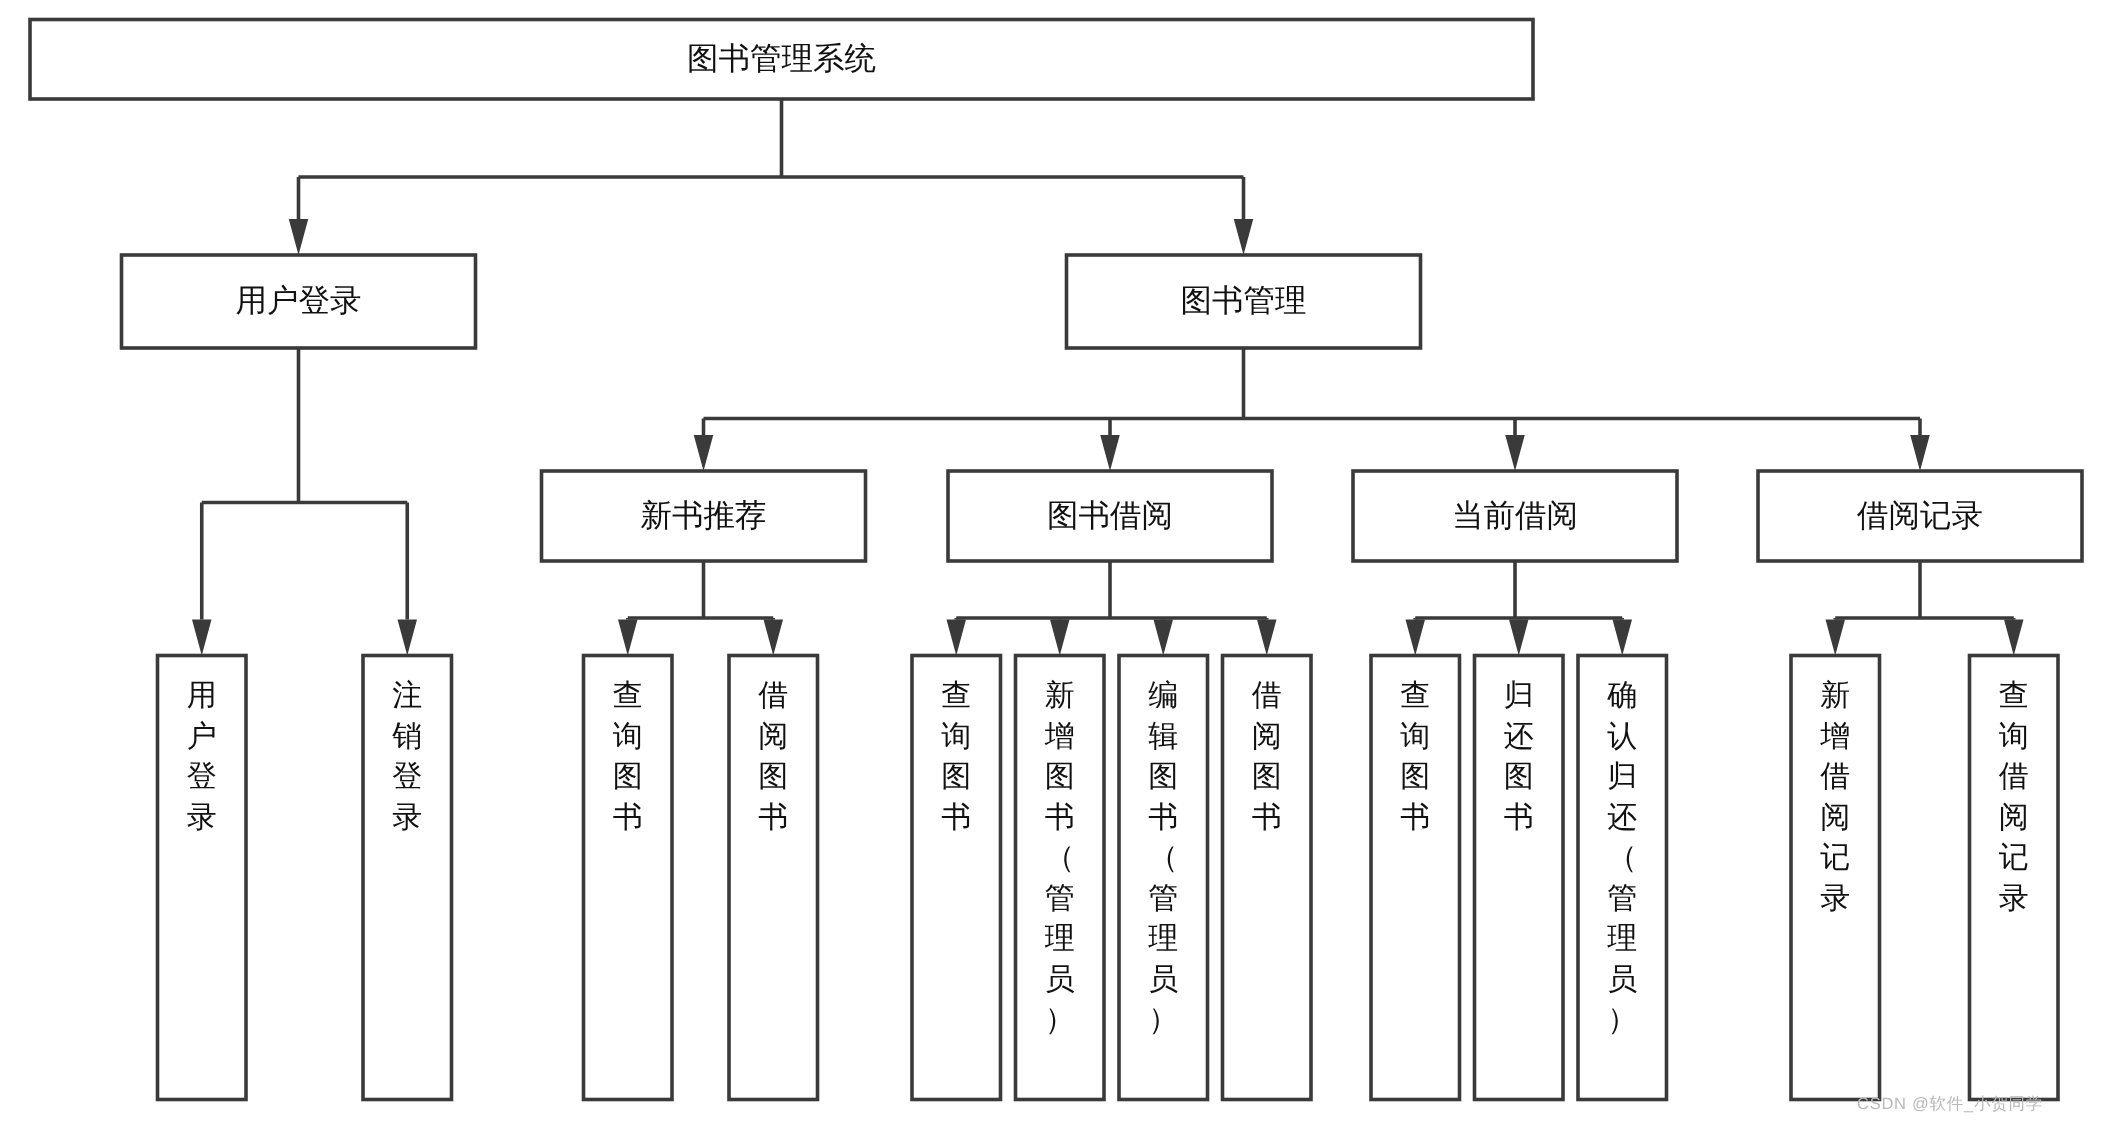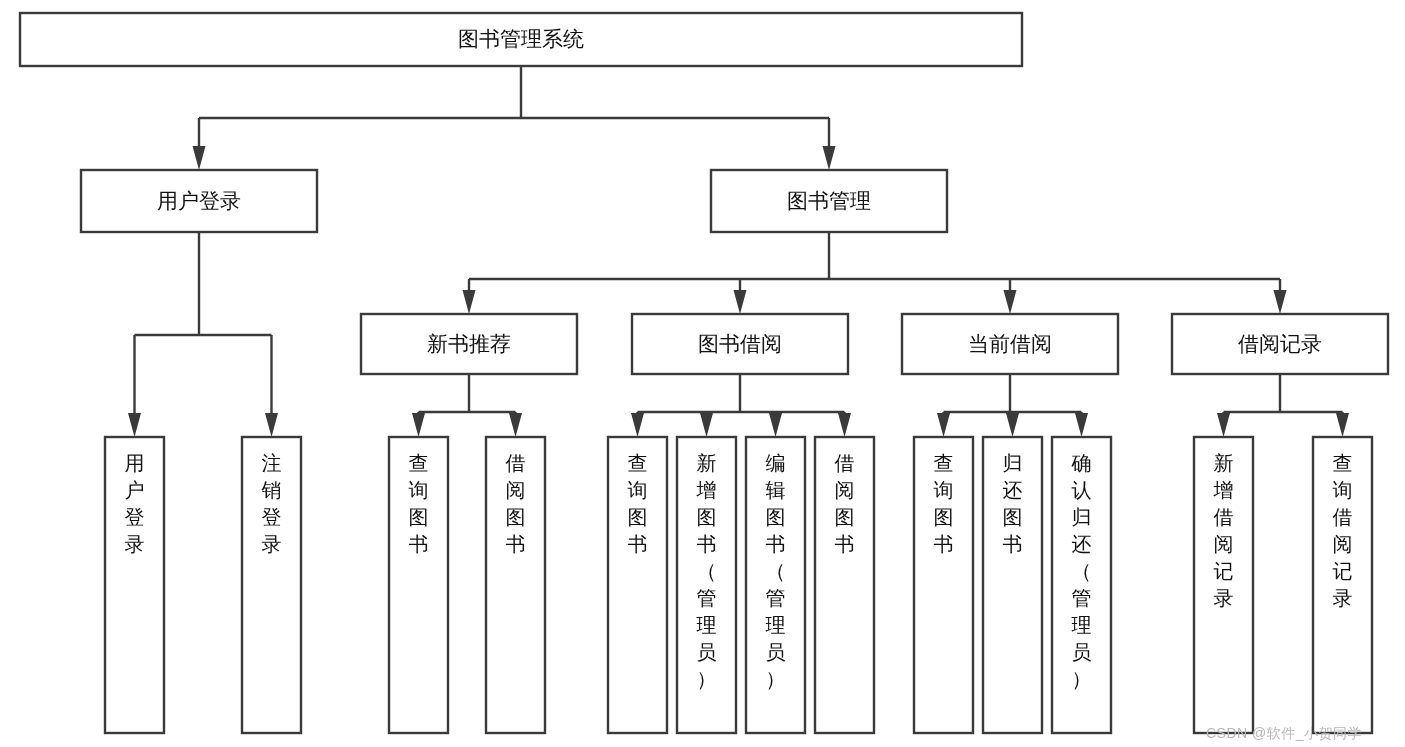--- a/index.html
+++ b/index.html
@@ -17,21 +17,21 @@
     fill:#111111;
     font-size:21px;
     dominant-baseline:middle;
     text-anchor:middle;
     white-space:pre;
   }
   .node-label.vertical{font-size:20px;}
   .watermark{
     position:absolute;right:8px;bottom:4px;
     font-family:"Liberation Sans","DejaVu Sans",sans-serif;
-    font-size:14px;color:#b8b8b8;letter-spacing:0.5px;
+    font-size:11px;color:#b8b8b8;letter-spacing:0.5px;
     user-select:none;pointer-events:none;white-space:nowrap;
   }
 </style>
 </head>
 <body>
 
 <div id="diagram-root">
   <svg id="tree-svg" viewBox="0 0 1405 747">
     <g id="connector-layer">
         <path d="M 521 66 L 521 118" class="connector"></path>

